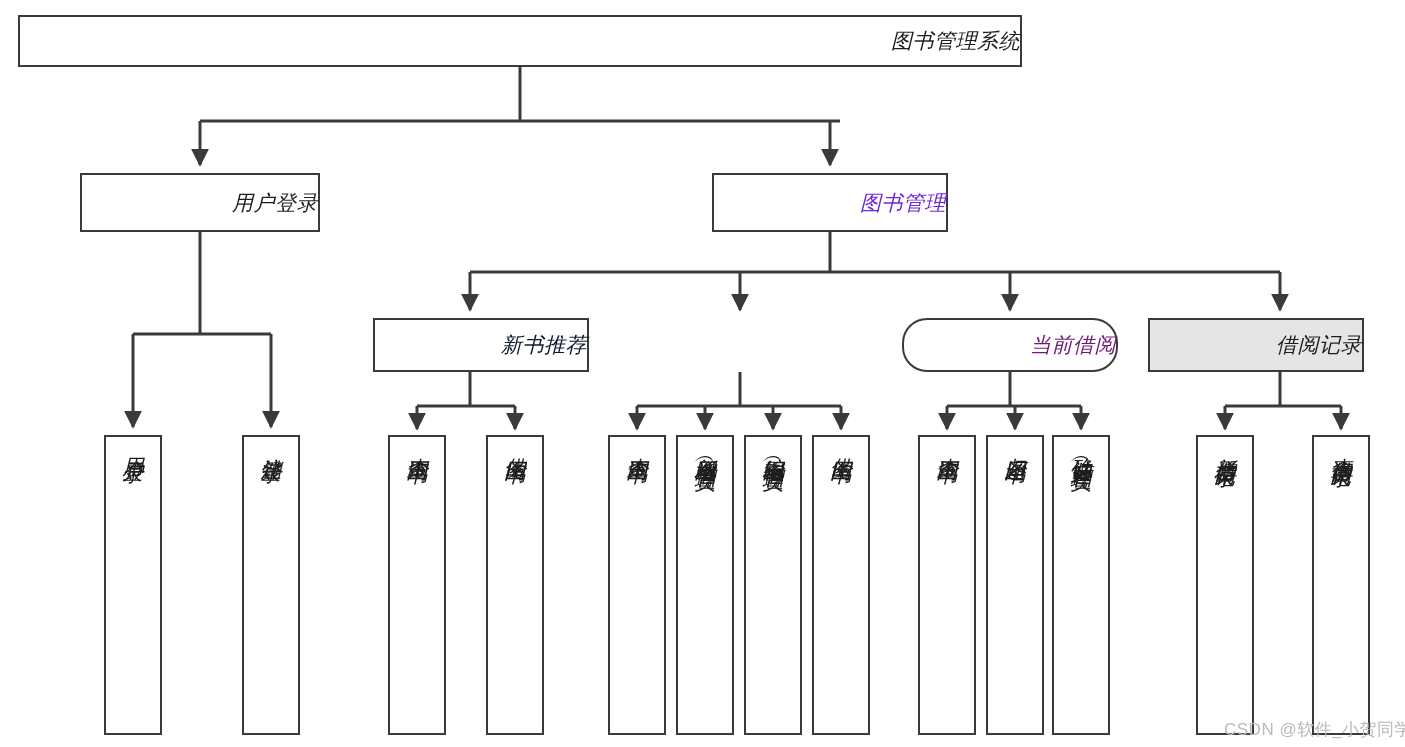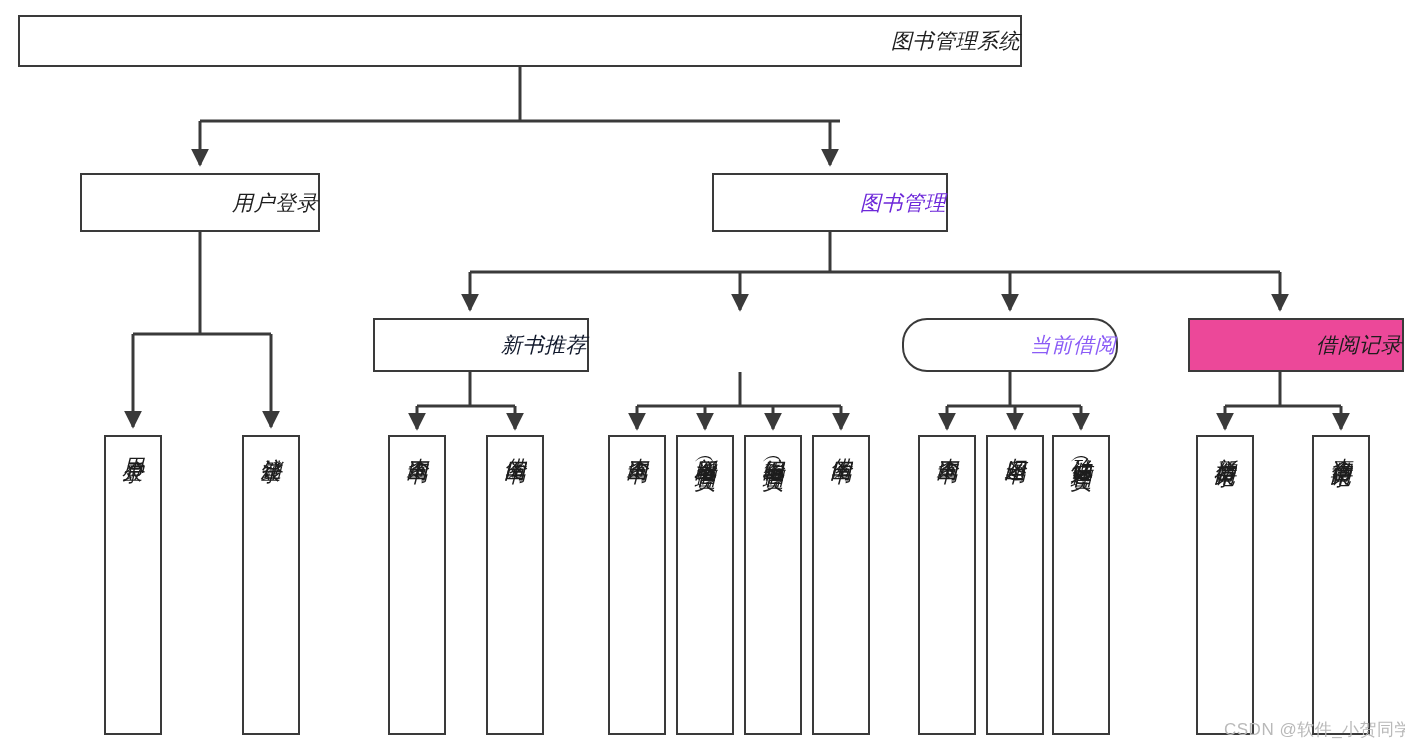--- a/index.html
+++ b/index.html
@@ -136,24 +136,24 @@
   <div class="node horiz" style="left: 80px; top: 173px; width: 240px; height: 59px; border-color: rgb(58, 58, 58); background: rgb(255, 255, 255); color: rgb(29, 29, 29);">
     <span class="label">用户登录</span>
   </div>
   <div class="node horiz" style="left: 712px; top: 173px; width: 236px; height: 59px; border-color: rgb(58, 58, 58); background: rgb(255, 255, 255); color: #6d28d9;">
     <span class="label">图书管理</span>
   </div>
 
   <div class="node horiz" style="left: 362px; top: 318px; width: 216px; height: 54px; border-color: rgb(58, 58, 58); background: rgb(255, 255, 255); color: #0f172a; margin-left: 11px;">
     <span class="label">新书推荐</span>
   </div>
-  <div class="node horiz" style="left: 902px; top: 318px; width: 216px; height: 54px; border-color: rgb(58, 58, 58); background: rgb(255, 255, 255); color: #8b5cf6; border-radius: 25px;">
+  <div class="node horiz" style="left: 902px; top: 318px; width: 216px; height: 54px; border-color: rgb(58, 58, 58); background: rgb(255, 255, 255); color: #701a75; border-radius: 25px;">
     <span class="label">当前借阅</span>
   </div>
-  <div class="node horiz" style="left: 1188px; top: 318px; width: 216px; height: 54px; border-color: rgb(58, 58, 58); background: #ec4899; color: rgb(29, 29, 29);">
+  <div class="node horiz" style="left: 1148px; top: 318px; width: 216px; height: 54px; border-color: rgb(58, 58, 58); background: #e5e5e5; color: rgb(29, 29, 29);">
     <span class="label">借阅记录</span>
   </div>
 
   <div class="node vert" style="left: 104px; top: 435px; width: 58px; height: 300px; border-color: rgb(58, 58, 58); background: rgb(255, 255, 255); color: rgb(29, 29, 29);">
     <span class="label">用户登录</span>
   </div>
   <div class="node vert" style="left: 242px; top: 435px; width: 58px; height: 300px; border-color: rgb(58, 58, 58); background: rgb(255, 255, 255); color: rgb(29, 29, 29);">
     <span class="label">注销登录</span>
   </div>
   <div class="node vert" style="left: 388px; top: 435px; width: 58px; height: 300px; border-color: rgb(58, 58, 58); background: rgb(255, 255, 255); color: rgb(29, 29, 29);">

